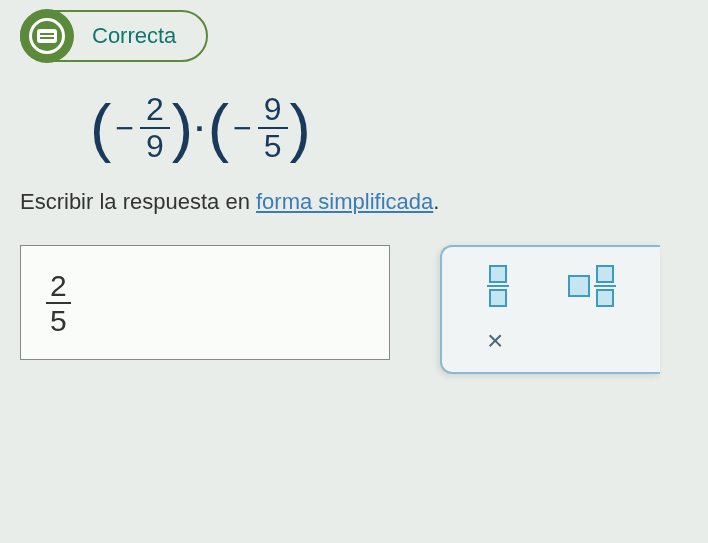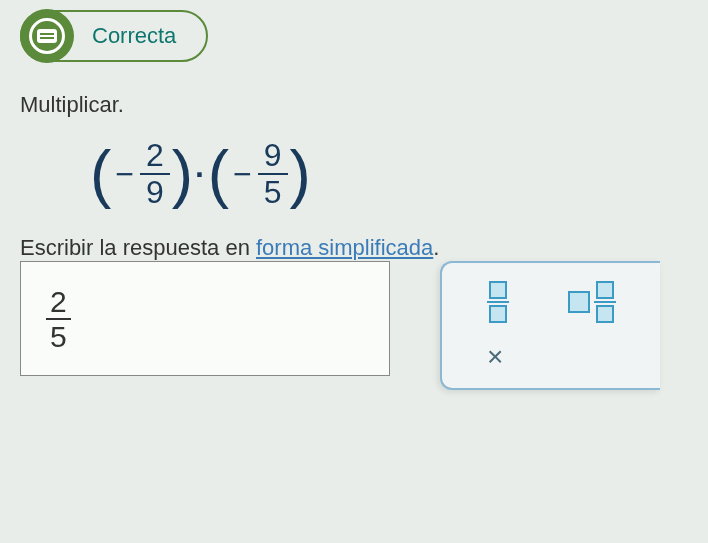--- a/index.html
+++ b/index.html
@@ -108,20 +108,21 @@
       padding: 0 6px;
       line-height: 1.1;
     }
     .dot {
       margin: 0 2px;
       font-weight: bold;
     }
     .instruction2 {
       color: #333;
       font-size: 22px;
+      margin-bottom: 30px;
     }
     .link {
       color: #3b7bb8;
       text-decoration: underline;
     }
     .answer-row {
       display: flex;
       gap: 50px;
       align-items: flex-start;
     }
@@ -214,21 +215,20 @@
 <div class="status-badge">
   <div class="status-icon-circle">
     <div class="status-icon-inner">
       <div class="chat-icon"></div>
     </div>
   </div>
   <span class="status-text">Correcta</span>
 </div>
 
 <div class="question-area">
-  <div class="instruction">Multiplicar.</div>
 
   <div class="expression">
     <span class="paren">(</span>
     <span class="neg">−</span>
     <span class="fraction">
       <span class="num">2</span>
       <span class="den">9</span>
     </span>
     <span class="paren">)</span>
     <span class="dot">·</span>

